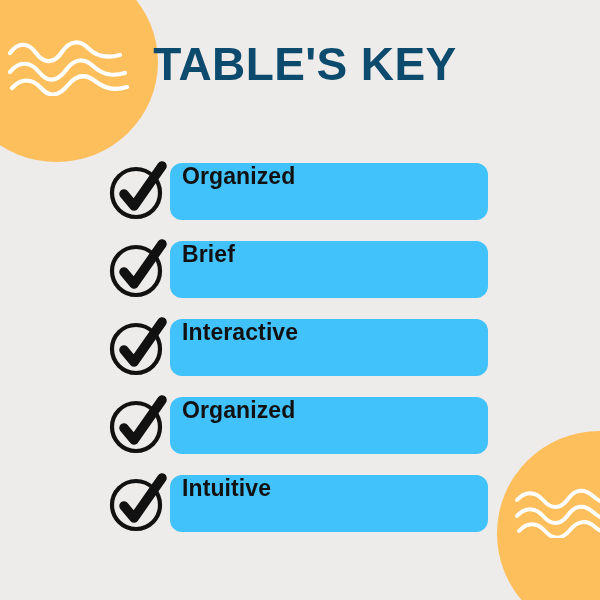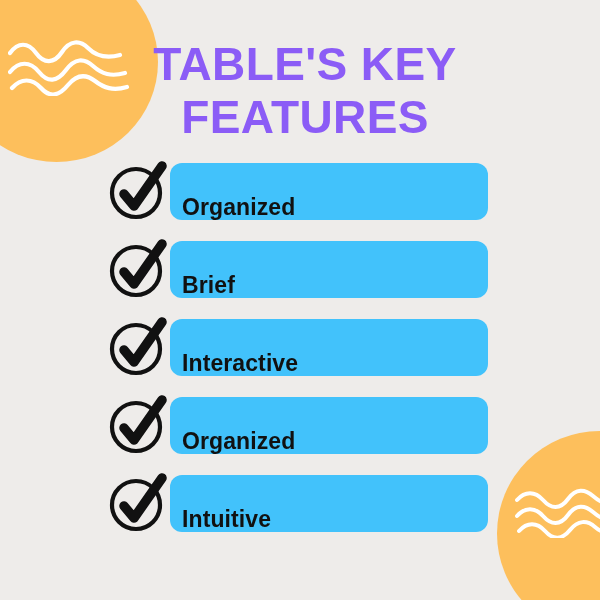--- a/index.html
+++ b/index.html
@@ -60,21 +60,21 @@
   
   #title-block {
     position: absolute;
     left: 150px;
     top: 38px;
     width: 310px;
     text-align: center;
   }
   .title-line {
     display: block;
-    color: #8b5cf6;
+    color: #0c4a6e;
     font-family: "Liberation Sans", sans-serif;
     font-weight: bold;
     font-size: 46px;
     line-height: 53px;
     letter-spacing: 0.4px;
     white-space: nowrap;
   }
 
   
   #feature-list {
@@ -102,21 +102,21 @@
   .feature-pill {
     position: absolute;
     left: 170px;
     top: 0;
     width: 318px;
     height: 57px;
     background: #42c2fb;
     border-radius: 12px;
     box-sizing: border-box;
     display: flex;
-    align-items: flex-end;
+    align-items: flex-start;
   }
   .feature-label {
     padding-left: 12px;
     color: #111111;
     font-family: "Liberation Sans", sans-serif;
     font-weight: bold;
     font-size: 23px;
     line-height: 26px;
     letter-spacing: 0.1px;
     white-space: nowrap;
@@ -136,21 +136,20 @@
 
   <div class="deco-circle" id="deco-bottom-right"></div>
   <svg class="deco-waves" id="waves-bottom-right" viewBox="0 0 110 52">
     <path d="M2 14 C10 5, 20 5, 28 14 S45 24, 53 13 S70 3, 78 10 S94 20, 107 16" fill="none" stroke="#ffffff" stroke-width="4" stroke-linecap="round"></path>
     <path d="M2 30 C10 21, 20 21, 28 30 S45 40, 53 29 S70 19, 78 26 S94 36, 107 32" fill="none" stroke="#ffffff" stroke-width="4" stroke-linecap="round"></path>
     <path d="M4 45 C12 36, 22 36, 30 45 S47 54, 55 44 S72 34, 80 41 S96 50, 108 47" fill="none" stroke="#ffffff" stroke-width="4" stroke-linecap="round"></path>
   </svg>
 
   <div id="title-block">
     <span class="title-line">TABLE'S KEY</span>
-    <span class="title-line">FEATURES</span>
   </div>
 
   <div id="feature-list">
 
     <div class="feature-row">
       <svg class="check-icon" viewBox="0 0 62 62">
         <circle cx="29" cy="33" r="24" fill="none" stroke="#111111" stroke-width="4.2"></circle>
         <path d="M17 34 L27 46 L55 6" fill="none" stroke="#111111" stroke-width="9.5" stroke-linecap="round" stroke-linejoin="round"></path>
       </svg>
       <div class="feature-pill">

